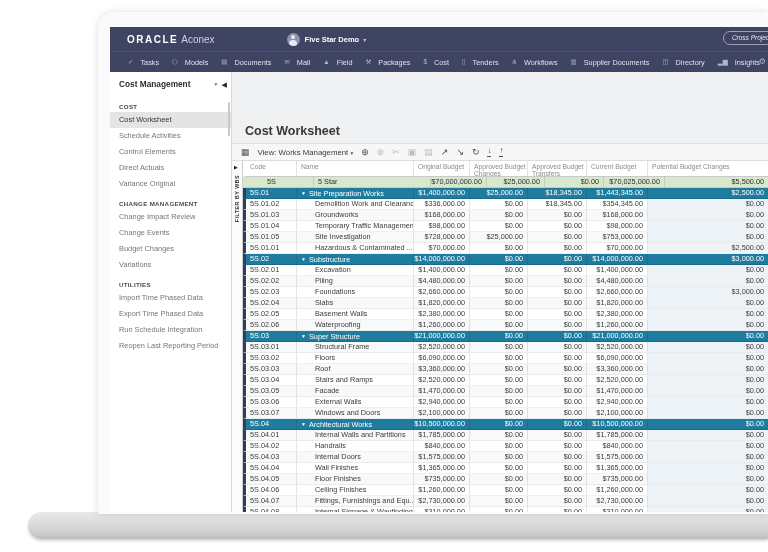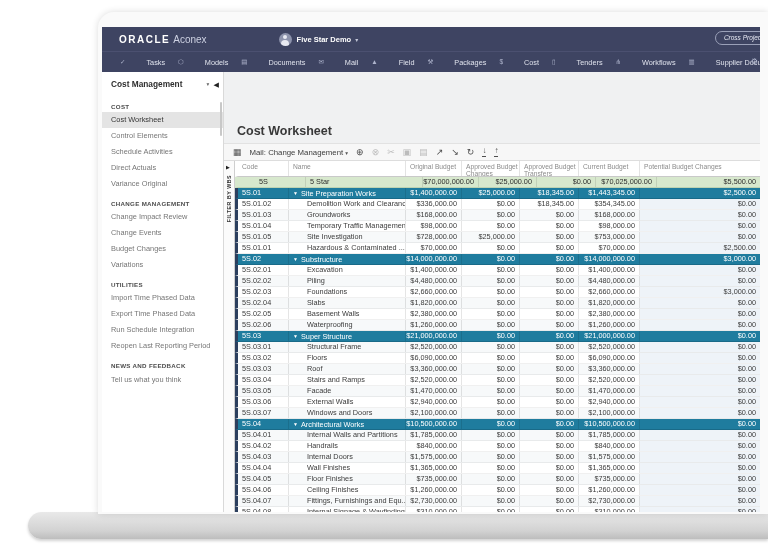--- a/index.html
+++ b/index.html
@@ -5,40 +5,40 @@
   * { margin:0; padding:0; box-sizing:border-box; }
   html,body { width:768px; height:552px; background:#ffffff; font-family:"Liberation Sans", sans-serif; overflow:hidden; }
   .stage { position:relative; width:768px; height:552px; background:#fff; overflow:hidden; }
 
   
   .laptop-base { position:absolute; left:28px; top:512px; width:740px; height:27px;
     background:linear-gradient(#e9e9e9, #d2d2d2 70%, #bdbdbd); border-radius:16px 0 0 16px;
     box-shadow:0 2px 3px rgba(0,0,0,.18); }
   .laptop-frame { position:absolute; left:98px; top:12px; width:670px; height:502px;
     background:#fafafa; border-radius:16px 0 0 0; box-shadow:0 0 7px rgba(0,0,0,.14); }
-  .screen { position:absolute; left:4px; top:15px; width:658px; height:485px; background:#e5e5e5; overflow:hidden; }
+  .screen { position:absolute; left:12px; top:15px; width:658px; height:485px; background:#e5e5e5; overflow:hidden; }
 
   
   .appbar { position:absolute; left:0; top:0; width:658px; height:24px; background:#3e4462; display:flex; align-items:center; }
   .logo { margin-left:17px; display:flex; align-items:baseline; }
   .logo-oracle { color:#fff; font-weight:bold; font-size:10px; letter-spacing:1.5px; }
   .logo-product { color:#cdd1e2; font-size:10px; margin-left:3px; }
   .project-selector { display:flex; align-items:center; margin-left:72px; cursor:pointer; }
   .avatar { width:13px; height:13px; border-radius:50%; background:#8d93ac; position:relative; overflow:hidden; }
   .avatar::before { content:""; position:absolute; left:4.5px; top:2.5px; width:4px; height:4px; border-radius:50%; background:#e8eaf2; }
   .avatar::after { content:""; position:absolute; left:2.5px; top:7.5px; width:8px; height:6px; border-radius:4px 4px 0 0; background:#e8eaf2; }
   .project-name { color:#fff; font-size:7.5px; font-weight:bold; margin-left:5px; }
   .caret { color:#c3c7d8; font-size:6px; margin-left:4px; }
   .xproj { position:absolute; right:-22px; top:4px; height:14px; padding:0 8px; border:1px solid #9aa0b8; border-radius:7px;
     color:#e6e8f2; font-size:6.5px; line-height:12px; font-style:italic; background:transparent; }
 
   
   .topnav { position:absolute; left:0; top:24px; width:658px; height:21px; background:#3e4462;
     border-top:1px solid #4b5070; display:flex; align-items:center; padding-left:18px; gap:13px; overflow:hidden; }
-  .nav-item { display:flex; gap:21px; color:#dfe2ec; font-size:7.3px; white-space:nowrap; cursor:pointer; }
+  .nav-item { display:flex; gap:7px; color:#dfe2ec; font-size:7.3px; white-space:nowrap; cursor:pointer; }
   .nav-item .ni { font-size:6.5px; color:#aeb4cc; }
   .nav-gear { position:absolute; right:2px; top:5px; color:#aeb4cc; font-size:8px; }
 
   
   .appbody { position:absolute; left:0; top:45px; width:658px; height:440px; display:flex; }
 
   
   .sidebar { position:relative; width:122px; height:100%; background:#fff; border-right:1px solid #d9d9d9; overflow:hidden; flex:none; }
   .sb-header { padding:7px 9px 5px 9px; display:flex; align-items:center;gap:20px; }
   .sb-title { font-size:8.3px; font-weight:bold; color:#2e2e2e; }
@@ -168,22 +168,22 @@
           <div class="sb-header">
             <span class="sb-title">Cost Management</span>
             <span class="sb-title-caret">▾</span>
           </div>
           <span class="sb-collapse">◀</span>
           <div id="sb-sections">
               <div class="sb-section">
     <div class="sb-heading">COST</div>
     <div class="sb-items">
                   <div class="sb-item selected">Cost Worksheet</div>
+                  <div class="sb-item">Schedule Activities</div>
                   <div class="sb-item">Control Elements</div>
-                  <div class="sb-item">Schedule Activities</div>
                   <div class="sb-item">Direct Actuals</div>
                   <div class="sb-item">Variance Original</div>
                 </div>
   </div>
               <div class="sb-section">
     <div class="sb-heading">CHANGE MANAGEMENT</div>
     <div class="sb-items">
                   <div class="sb-item">Change Impact Review</div>
                   <div class="sb-item">Change Events</div>
                   <div class="sb-item">Budget Changes</div>
@@ -192,37 +192,31 @@
   </div>
               <div class="sb-section">
     <div class="sb-heading">UTILITIES</div>
     <div class="sb-items">
                   <div class="sb-item">Import Time Phased Data</div>
                   <div class="sb-item">Export Time Phased Data</div>
                   <div class="sb-item">Run Schedule Integration</div>
                   <div class="sb-item">Reopen Last Reporting Period</div>
                 </div>
   </div>
-              <div class="sb-section">
-    <div class="sb-heading">NEWS AND FEEDBACK</div>
-    <div class="sb-items">
-                  <div class="sb-item">Tell us what you think</div>
-                </div>
-  </div>
             </div>
           <div class="sb-scroll"></div>
         </aside>
 
         <div class="main">
           <div class="page-title">Cost Worksheet</div>
 
           <div class="toolbar">
             <span class="tb-grid-icon">▦</span>
             <span class="view-selector">
-              <span>Mail: Change Management</span>
+              <span>View: Works Management</span>
               <span class="caret2">▾</span>
             </span>
             <span id="tb-icons" style="display:flex; gap:8px; align-items:center;">
                 <span class="tb-icon">⊕</span>
                 <span class="tb-icon disabled">⊗</span>
                 <span class="tb-icon disabled">✂</span>
                 <span class="tb-icon disabled">▣</span>
                 <span class="tb-icon disabled">▤</span>
                 <span class="tb-icon">↗</span>
                 <span class="tb-icon">↘</span>

